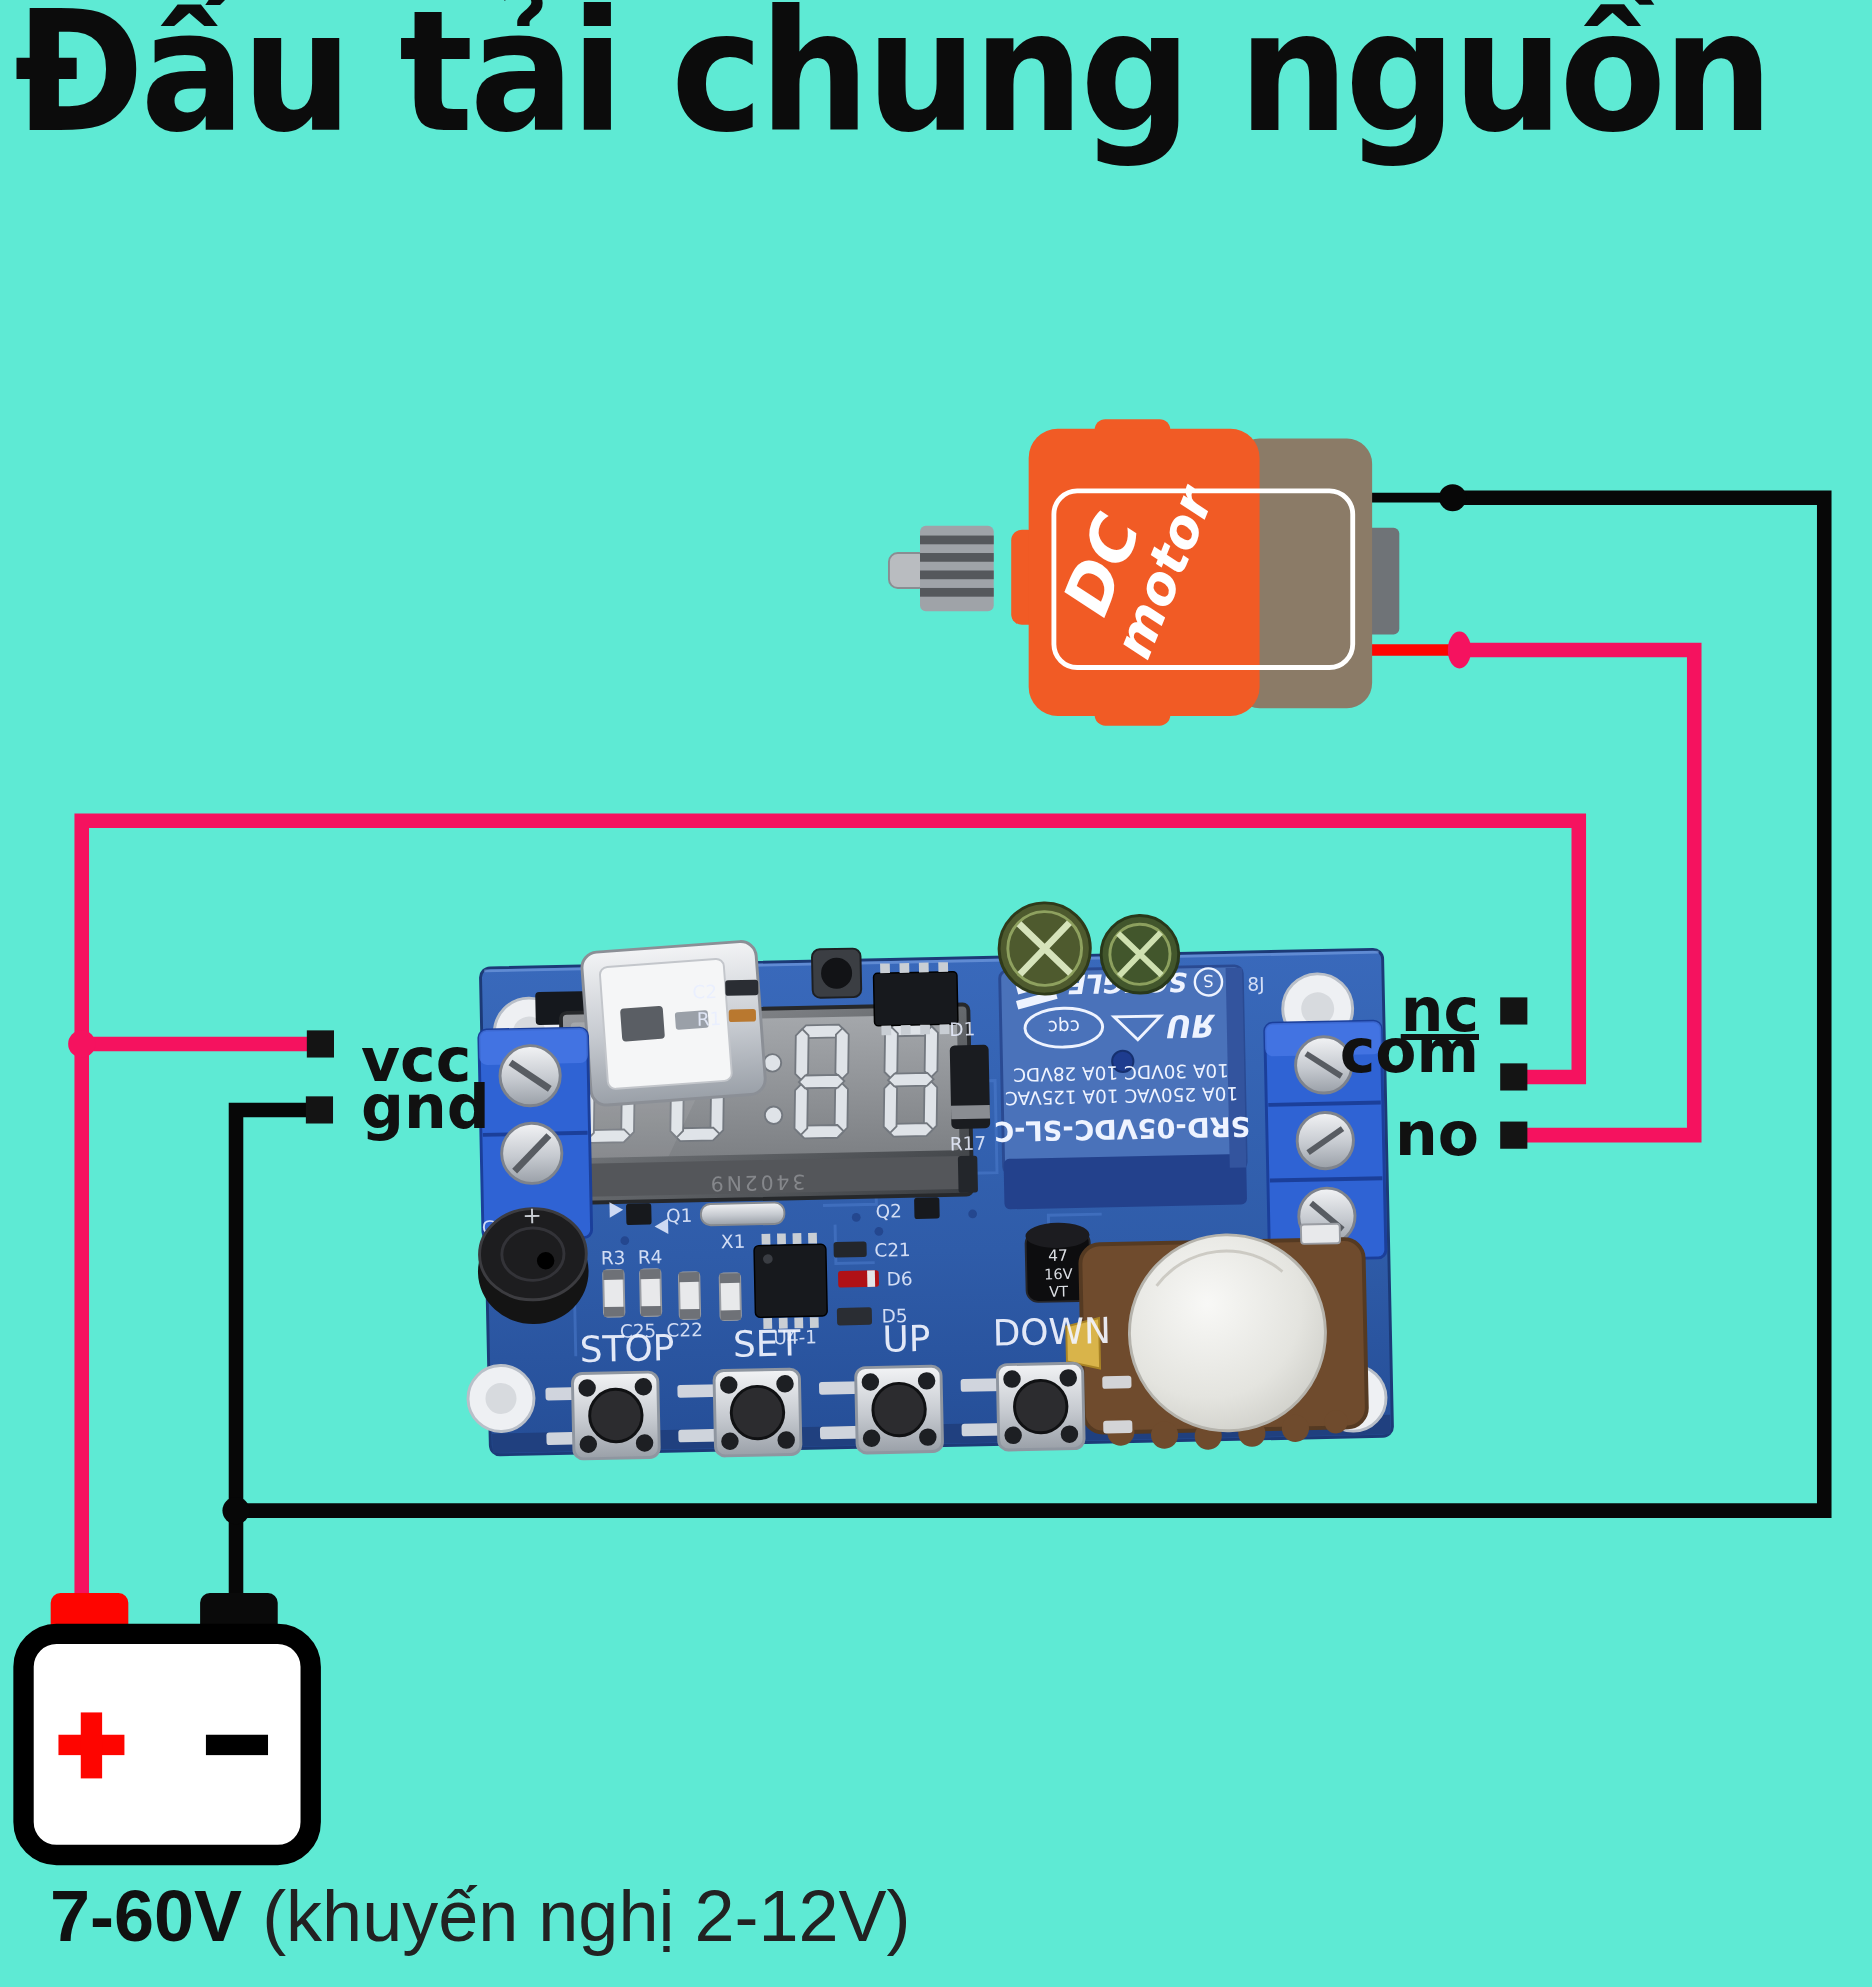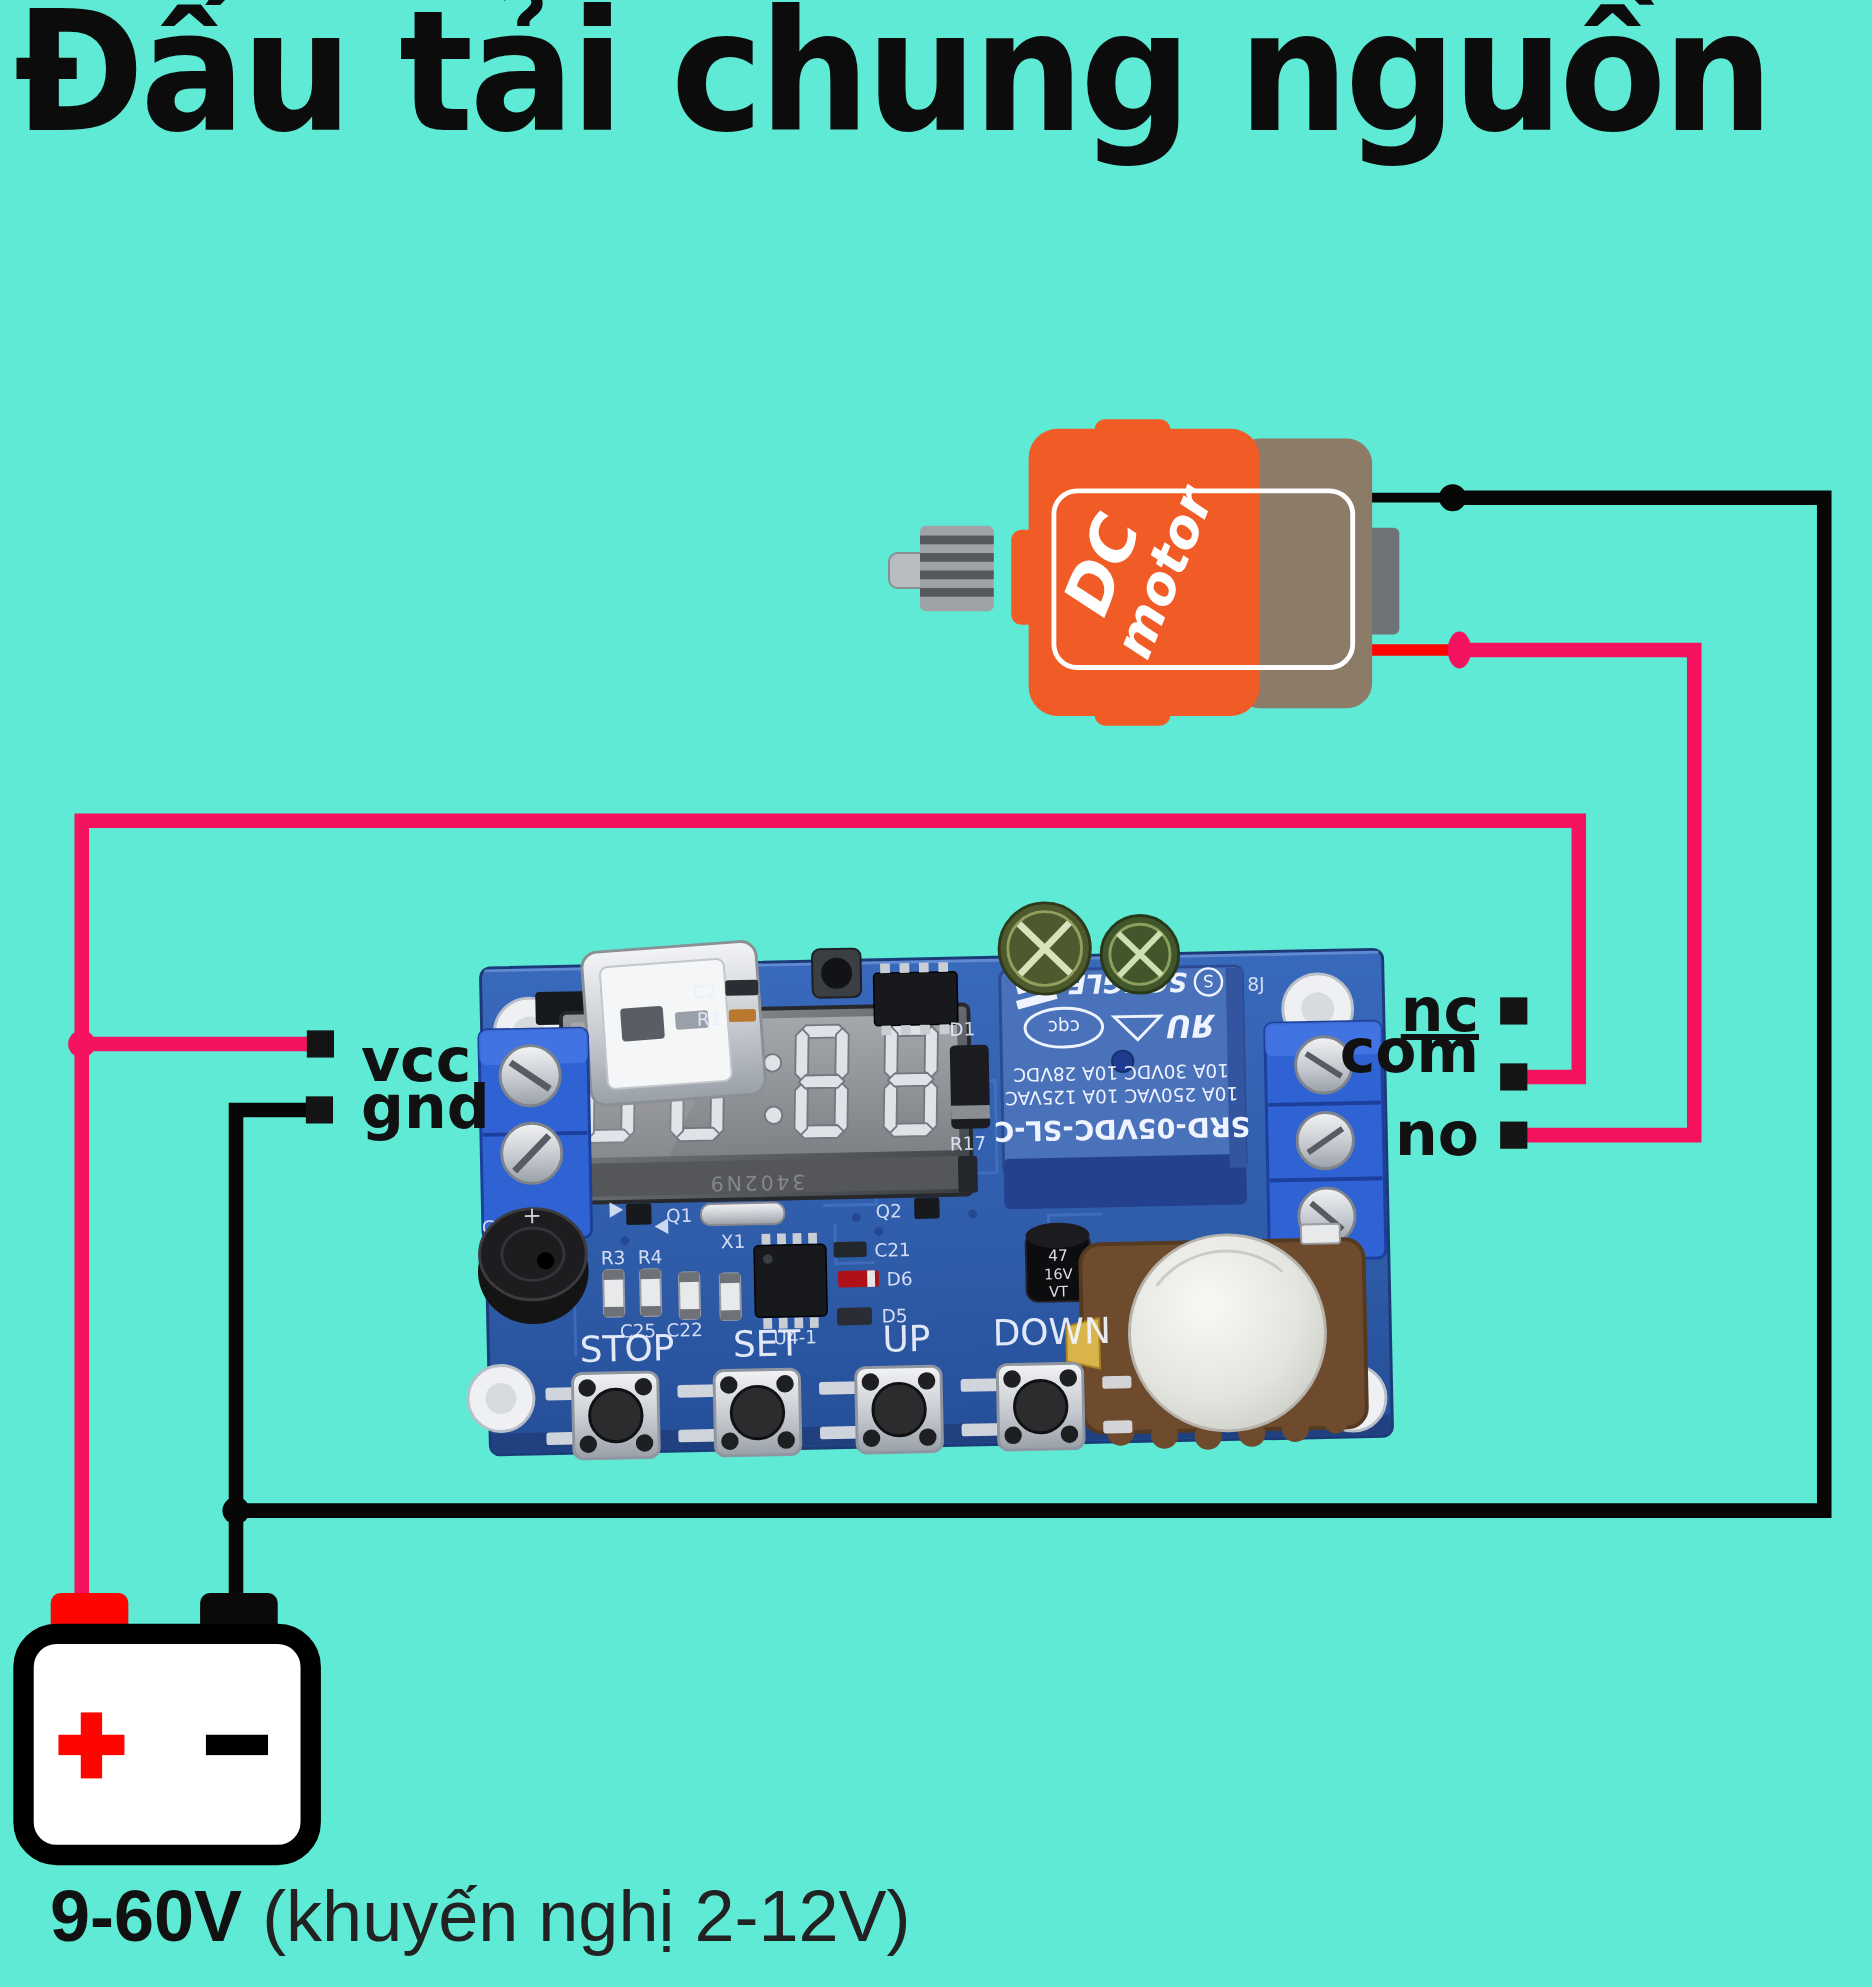--- a/index.html
+++ b/index.html
@@ -449,17 +449,17 @@
     </g>
   </svg>
 
   <div class="pin-label" style="left:361px;top:1060px;">vcc</div>
   <div class="pin-label" style="left:361px;top:1107px;">gnd</div>
   <div class="pin-label right" style="left:1256px;top:1010px;text-decoration:underline;">nc</div>
   <div class="pin-label right" style="left:1256px;top:1051px;">com</div>
   <div class="pin-label right" style="left:1256px;top:1134px;text-align:right;">no</div>
 
   <div id="caption">
-    <span class="b">9-60V</span><span> (khuyến nghị 2-12V)</span>
+    <span class="b">7-60V</span><span> (khuyến nghị 2-12V)</span>
   </div>
 
 </div>
 
 
 </body></html>

